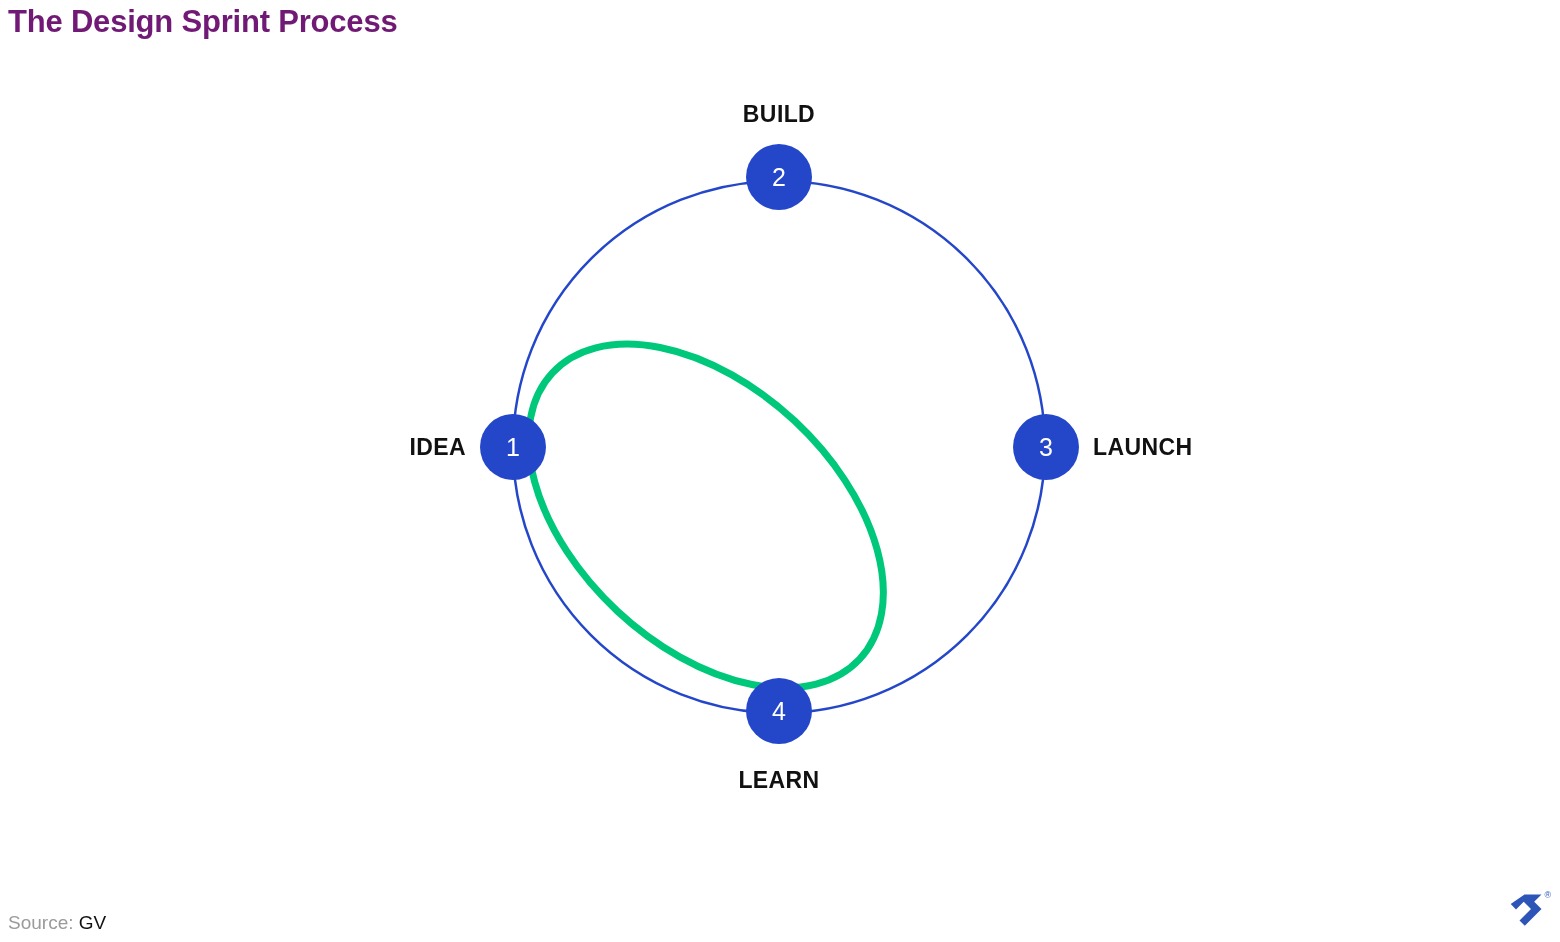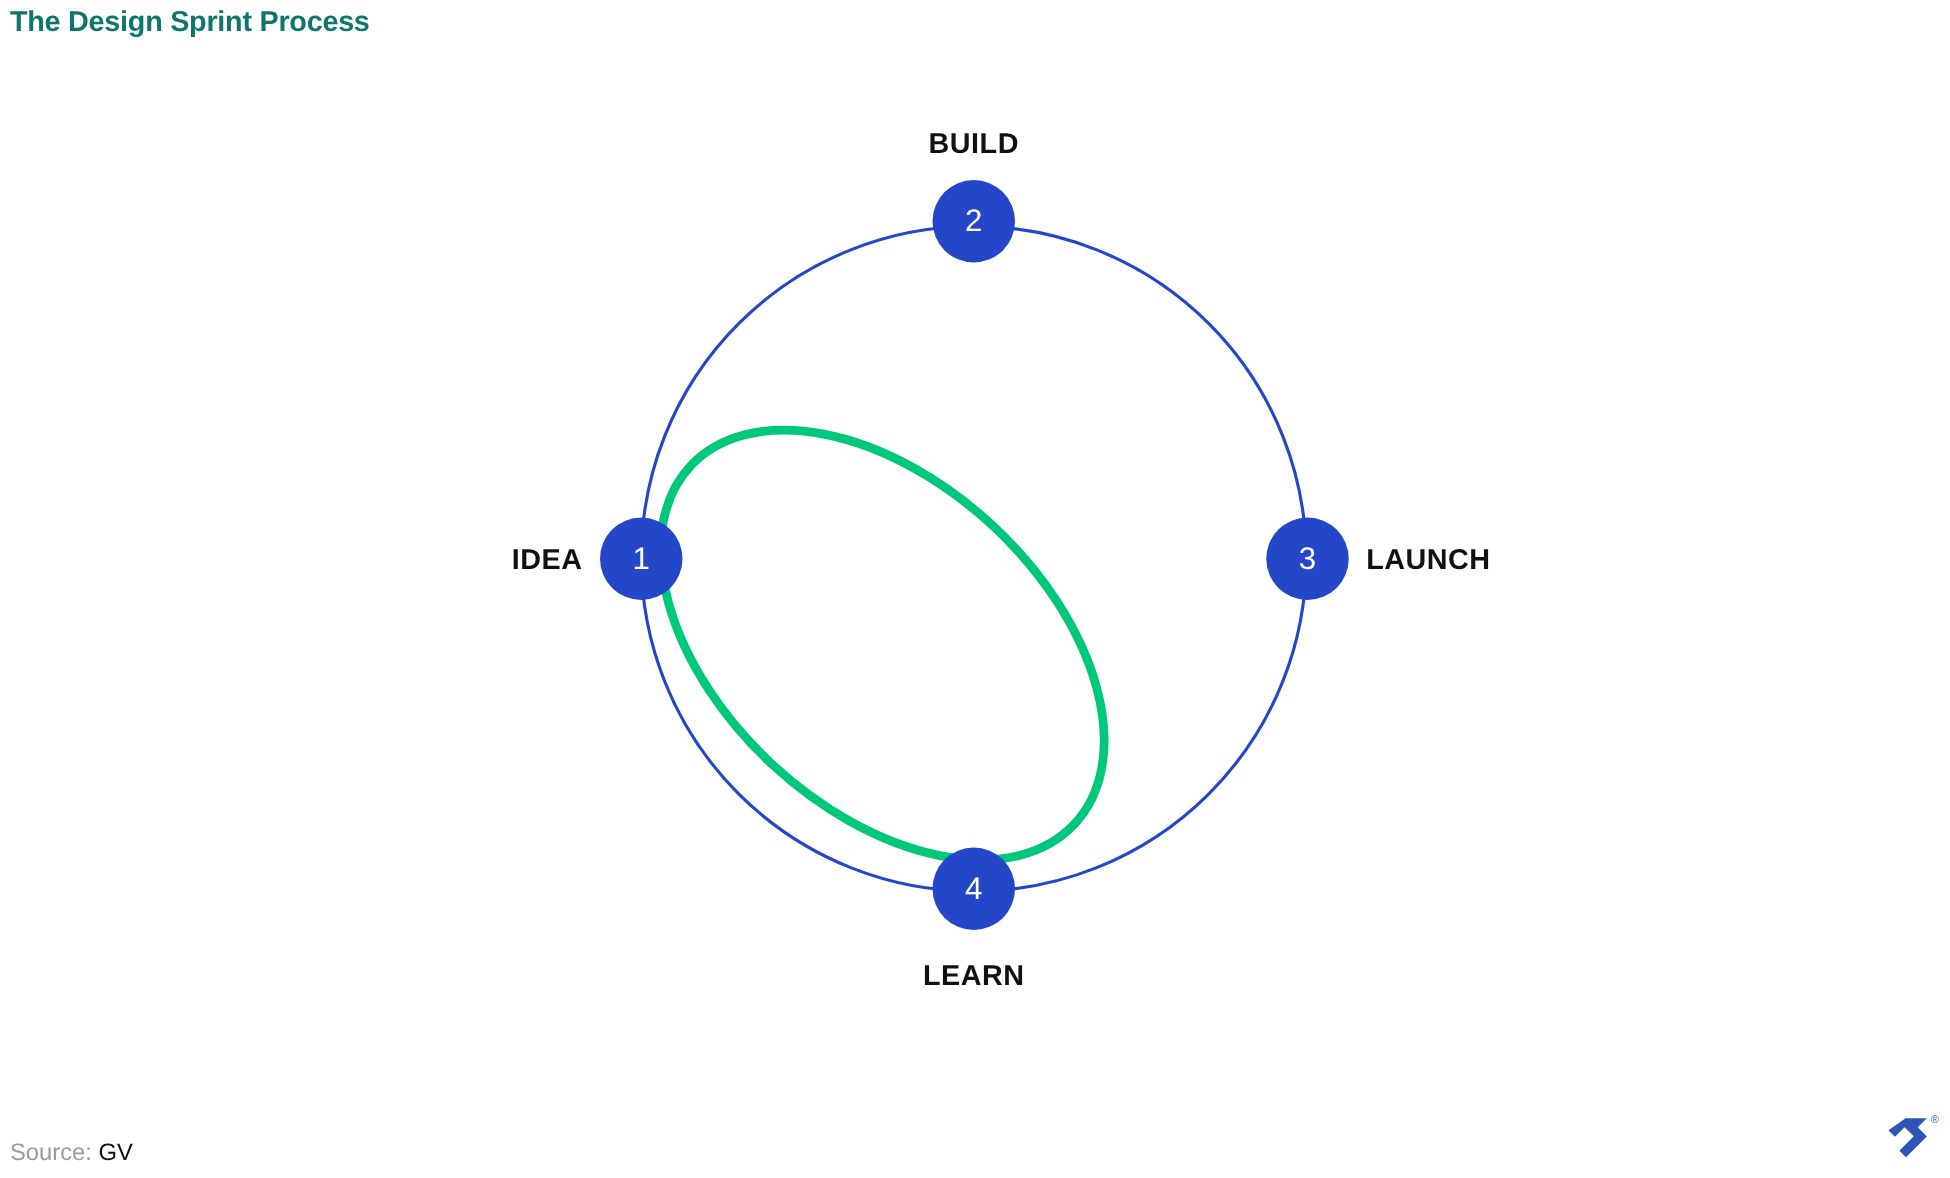--- a/index.html
+++ b/index.html
@@ -13,23 +13,23 @@
     position: relative;
     overflow: hidden;
     font-family: "Liberation Sans", sans-serif;
     -webkit-font-smoothing: antialiased;
   }
 
   #page-title {
     position: absolute;
     left: 8px;
     top: 4px;
-    font-size: 23px;
+    font-size: 31px;
     font-weight: bold;
-    color: #0f766e;
+    color: #701a75;
     letter-spacing: -0.2px;
     white-space: nowrap;
     text-align: right;
   }
 
   #diagram {
     position: absolute;
     left: 0;
     top: 0;
     width: 1560px;

